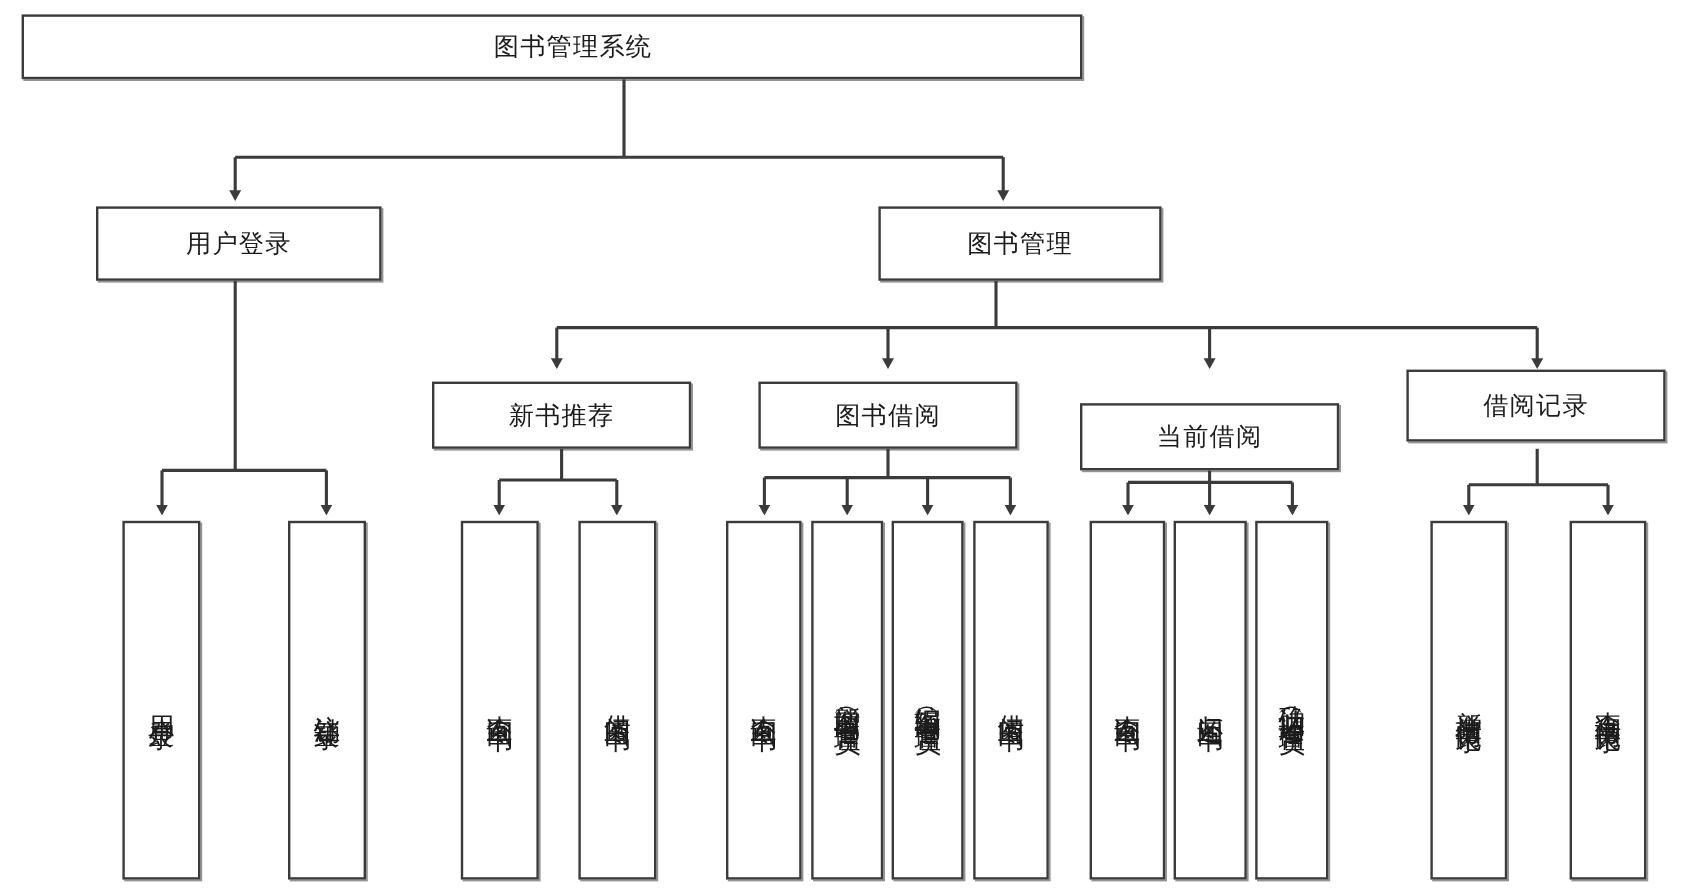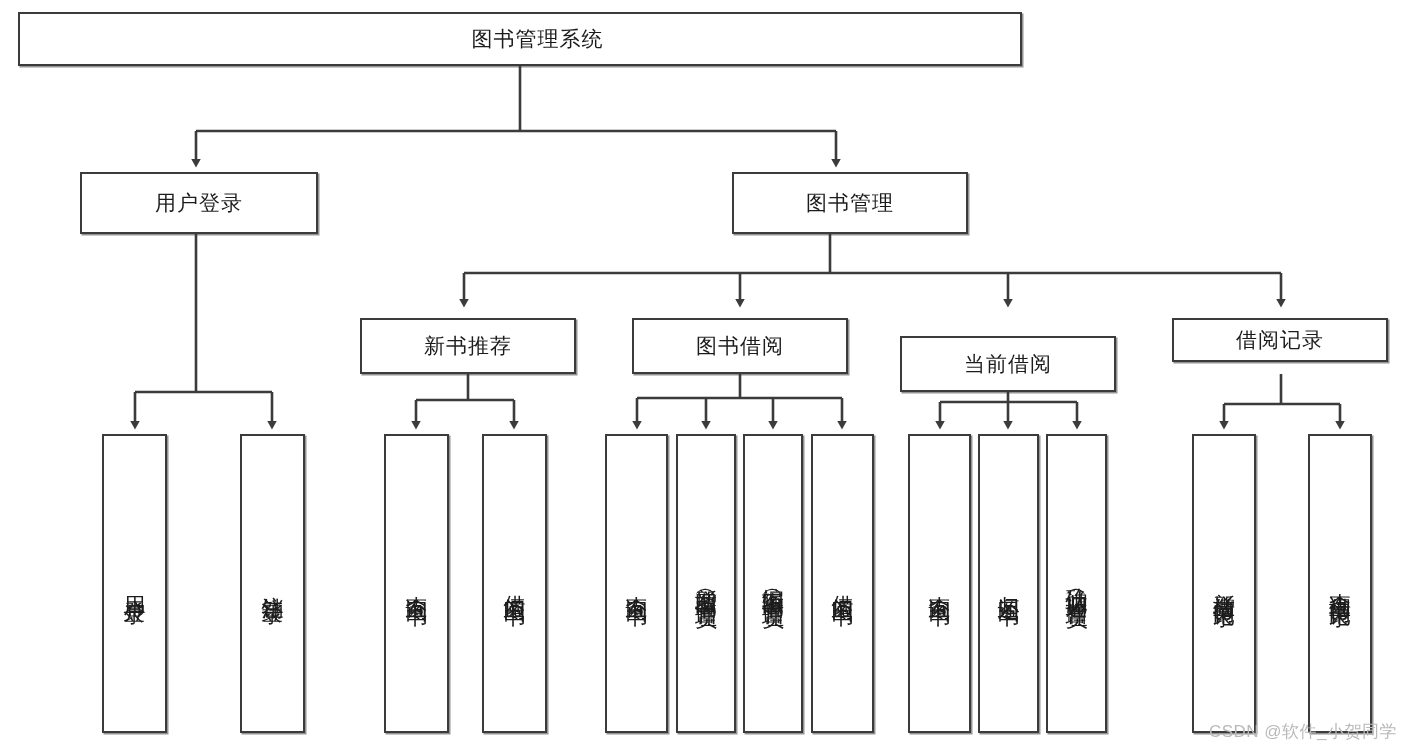--- a/index.html
+++ b/index.html
@@ -97,41 +97,41 @@
       <path d="M1008,402 L1008,422" marker-end="url(#arw)"></path>
       <path d="M1077,402 L1077,422" marker-end="url(#arw)"></path>
 
       <path d="M1281,374 L1281,404"></path>
       <path d="M1224,404 L1340,404"></path>
       <path d="M1224,404 L1224,422" marker-end="url(#arw)"></path>
       <path d="M1340,404 L1340,422" marker-end="url(#arw)"></path>
     </g>
   </svg>
 
-  <div class="node h" style="left:18px;top:12px;width:1004px;height:54px;padding-left:35px;">
+  <div class="node h" style="left:18px;top:12px;width:884px;height:54px;padding-left:35px;">
     <span>图书管理系统</span>
   </div>
 
   <div class="node h" style="left:80px;top:172px;width:238px;height:62px;">
     <span>用户登录</span>
   </div>
   <div class="node h" style="left:732px;top:172px;width:236px;height:62px;">
     <span>图书管理</span>
   </div>
 
   <div class="node h" style="left:632px;top:318px;width:216px;height:56px;">
     <span>图书借阅</span>
   </div>
   <div class="node h" style="left:360px;top:318px;width:216px;height:56px;">
     <span>新书推荐</span>
   </div>
   <div class="node h" style="left:900px;top:336px;width:216px;height:56px;">
     <span>当前借阅</span>
   </div>
-  <div class="node h" style="left:1172px;top:318px;width:216px;height:44px;">
+  <div class="node h" style="left:1172px;top:308px;width:216px;height:60px;">
     <span>借阅记录</span>
   </div>
 
   <div class="node v" style="left:102px;top:434px;width:65px;height:299px;">
     <span>用户登录</span>
   </div>
   <div class="node v" style="left:240px;top:434px;width:65px;height:299px;">
     <span>注销登录</span>
   </div>
 
@@ -165,14 +165,13 @@
     <span>确认归还（管理员）</span>
   </div>
 
   <div class="node v" style="left:1192px;top:434px;width:64px;height:299px;">
     <span>新增借阅记录</span>
   </div>
   <div class="node v" style="left:1308px;top:434px;width:64px;height:299px;">
     <span>查询借阅记录</span>
   </div>
 
-  <div class="watermark">CSDN @软件_小贺同学</div>
 </div>
 
 </body></html>

